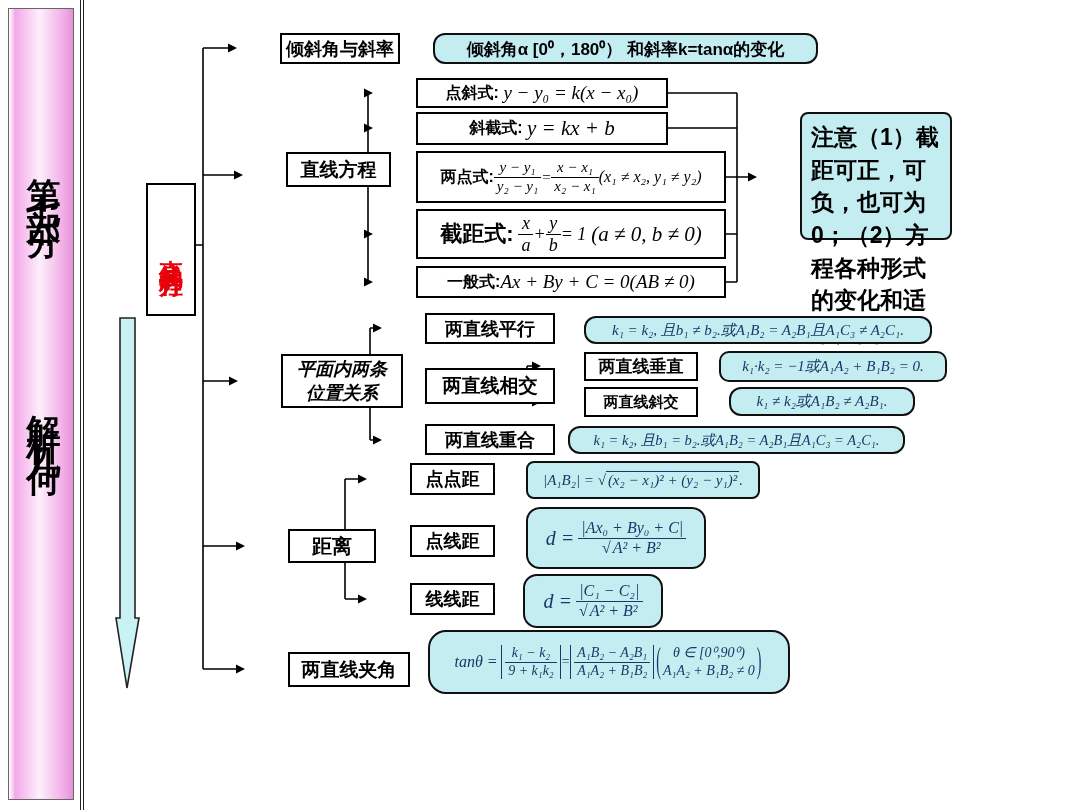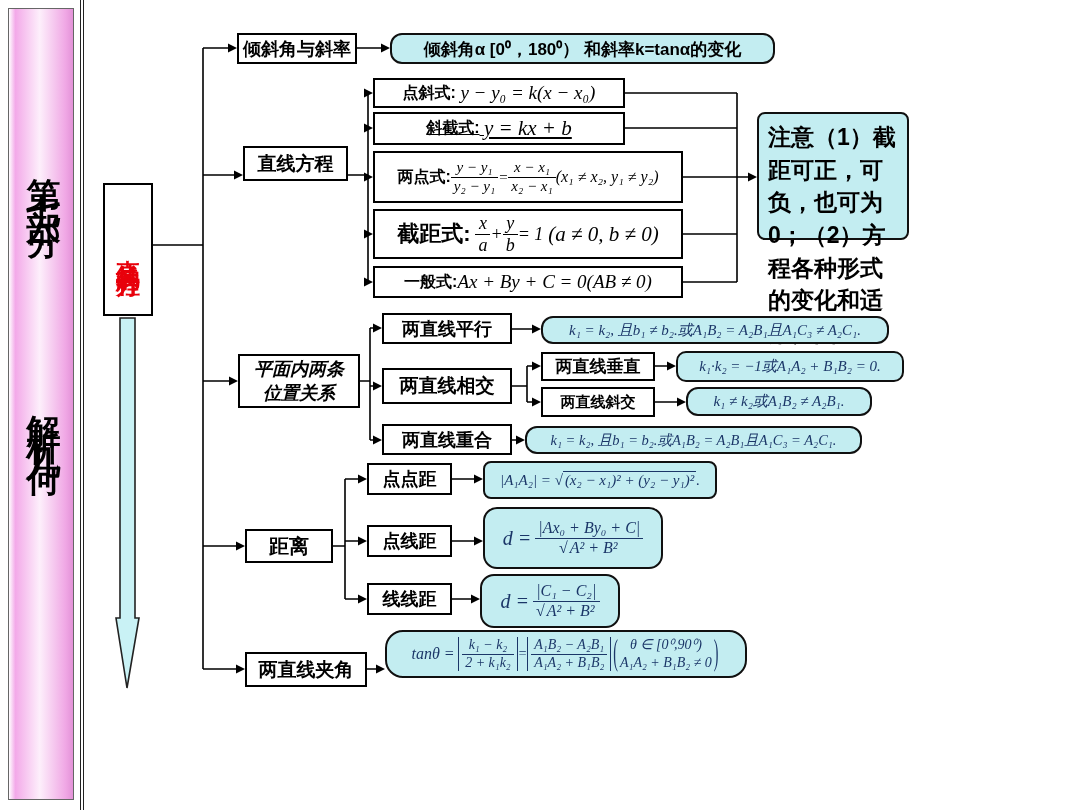--- a/index.html
+++ b/index.html
@@ -13,21 +13,21 @@
   .vtext { writing-mode:vertical-rl; text-orientation:upright; }
   .sidebar-text { position:absolute; left:20px; top:150px; color:#000;
                   font-family:"Liberation Serif", serif; font-weight:bold; font-size:34px;
                   letter-spacing:16px; }
   .sidebar-text2 { top:388px; }
   .dblline { position:absolute; left:80px; top:0; width:4px; height:810px;
              border-left:1.6px solid #222; border-right:1.6px solid #222; box-sizing:border-box; }
 
   
   .bx { position:absolute; box-sizing:border-box; border:2px solid #000; background:#fff;
-        display:flex; align-items:center; justify-content:center; color:#000; font-weight:bold; }
+        display:flex; align-items:center; justify-content:center; color:#000; font-weight:bold;margin-left:43px; }
   .cy { background:#c3edf1; border:2px solid #101010; border-radius:12px; }
   .math { font-family:"Liberation Serif", serif; font-style:italic; font-weight:normal; }
   .navy { color:#1b3668; }
   .lbl { font-weight:bold; }
 
   .rootbox { border-width:2px; }
   .roottext { color:#e8000b; font-weight:bold; font-size:24px; letter-spacing:4px; }
 
   
   .frac { display:inline-block; vertical-align:middle; text-align:center; line-height:1.15; }
@@ -85,28 +85,28 @@
     <polygon points="120,318 135,318 135,618 139,618 127,688 116,618 120,618" fill="#c9f2f5" stroke="#222" stroke-width="1.6"></polygon>
   </svg>
 
   <div class="bx rootbox" style="left:103px; top:183px; width:50px; height:133px;">
     <div class="roottext vtext">直线的方程</div>
   </div>
 
   <div class="bx" style="left:237px; top:33px; width:120px; height:31px; font-size:18px;">倾斜角与斜率</div>
   <div class="bx cy" style="left:390px; top:33px; width:385px; height:31px; font-size:17px; border-radius:12px;">倾斜角α [0⁰，180⁰） 和斜率k=tanα的变化</div>
 
-  <div class="bx" style="left:243px; top:146px; width:105px; height:35px; font-size:19px;text-align:right;">直线方程</div>
+  <div class="bx" style="left:243px; top:152px; width:105px; height:35px; font-size:19px;text-align:right;">直线方程</div>
 
   <div class="bx" style="left:373px; top:78px; width:252px; height:30px; font-size:16px;align-items:center;">
     <span class="lbl">点斜式:</span>&nbsp;
     <span class="math" style="font-size:19px;">y − y₀ = k(x − x₀)</span>
   </div>
 
-  <div class="bx" style="left:373px; top:112px; width:252px; height:33px; font-size:16px;text-decoration:underline;">
+  <div class="bx" style="left:373px; top:112px; width:252px; height:33px; font-size:16px;">
     <span class="lbl">斜截式:</span>&nbsp;
     <span class="math" style="font-size:21px;">y = kx + b</span>
   </div>
 
   <div class="bx nowrap" style="left:373px; top:151px; width:310px; height:52px; font-size:15px;">
     <span class="lbl" style="font-size:16px;">两点式:</span>
     <span class="frac math">
         <span class="num">y − y₁</span>
         <span class="den">y₂ − y₁</span>
       </span>
@@ -156,21 +156,21 @@
   <div class="bx" style="left:541px; top:387px; width:114px; height:30px; font-size:15px;">两直线斜交</div>
   <div class="bx cy math navy nowrap" style="left:686px; top:387px; width:186px; height:29px; font-size:15px;">k₁ ≠ k₂或A₁B₂ ≠ A₂B₁.</div>
 
   <div class="bx" style="left:382px; top:424px; width:130px; height:31px; font-size:18px;">两直线重合</div>
   <div class="bx cy math navy nowrap" style="left:525px; top:426px; width:337px; height:28px; font-size:14.5px;">k₁ = k₂, 且b₁ = b₂.或A₁B₂ = A₂B₁且A₁C₃ = A₂C₁.</div>
 
   <div class="bx" style="left:245px; top:529px; width:88px; height:34px; font-size:20px;">距离</div>
 
   <div class="bx" style="left:367px; top:463px; width:85px; height:32px; font-size:18px;">点点距</div>
   <div class="bx cy math navy nowrap" style="left:483px; top:461px; width:234px; height:38px; font-size:15px; border-radius:8px;">
-    <span>|A₁A₂| =</span>&nbsp;<span class="sqrt"><span>√</span><span class="rad">(x₂ − x₁)² + (y₂ − y₁)²</span></span><span>.</span>
+    <span>|A₁B₂| =</span>&nbsp;<span class="sqrt"><span>√</span><span class="rad">(x₂ − x₁)² + (y₂ − y₁)²</span></span><span>.</span>
   </div>
 
   <div class="bx" style="left:367px; top:525px; width:85px; height:32px; font-size:18px;">点线距</div>
   <div class="bx cy math navy nowrap" style="left:483px; top:507px; width:180px; height:62px; font-size:16px; border-radius:14px;">
     <span style="font-size:20px;">d =</span>&nbsp;
     <span class="frac">
         <span class="num">|Ax₀ + By₀ + C|</span>
         <span class="den"><span class="sqrt"><span>√</span><span class="rad">A² + B²</span></span></span>
       </span>
   </div>
@@ -178,25 +178,25 @@
   <div class="bx" style="left:367px; top:583px; width:85px; height:32px; font-size:18px;">线线距</div>
   <div class="bx cy math navy nowrap" style="left:480px; top:574px; width:140px; height:54px; font-size:16px; border-radius:14px;">
     <span style="font-size:20px;">d =</span>&nbsp;
     <span class="frac">
         <span class="num">|C₁ − C₂|</span>
         <span class="den"><span class="sqrt"><span>√</span><span class="rad">A² + B²</span></span></span>
       </span>
   </div>
 
   <div class="bx" style="left:245px; top:652px; width:122px; height:35px; font-size:19px;">两直线夹角</div>
-  <div class="bx cy math navy nowrap" style="left:385px; top:630px; width:362px; height:48px; font-size:14px; border-radius:18px;">
+  <div class="bx cy math navy nowrap" style="left:385px; top:630px; width:362px; height:64px; font-size:14px; border-radius:18px;">
     <span style="font-size:16px;">tanθ =</span>&nbsp;
     <span class="frac absb">
         <span class="num">k₁ − k₂</span>
-        <span class="den">2 + k₁k₂</span>
+        <span class="den">9 + k₁k₂</span>
       </span>
     <span>=</span>
     <span class="frac absb">
         <span class="num">A₁B₂ − A₂B₁</span>
         <span class="den">A₁A₂ + B₁B₂</span>
       </span>
     <span class="bigp">(</span>
     <span class="stack2">
         <span>θ ∈ [0⁰,90⁰)</span>
         <span>A₁A₂ + B₁B₂ ≠ 0</span>

